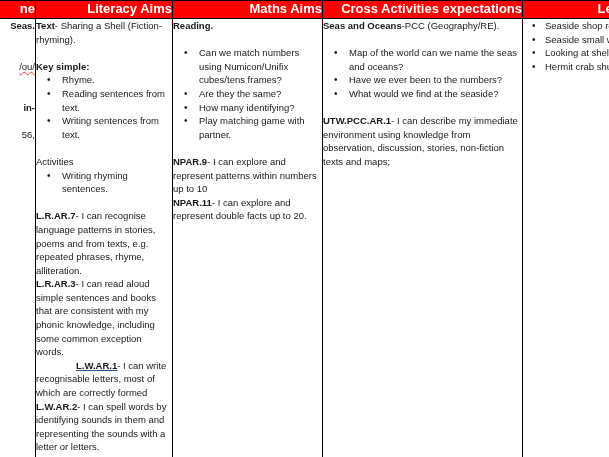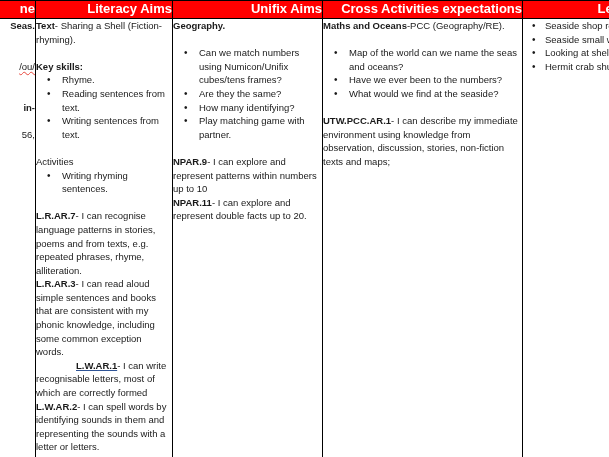--- a/index.html
+++ b/index.html
@@ -137,21 +137,21 @@
         <col class="c2">
         <col class="c3">
         <col class="c4">
         <col class="c5">
     </colgroup>
 
     <thead>
       <tr>
         <th>ne</th>
         <th>Literacy Aims</th>
-        <th>Unifix Aims</th>
+        <th>Maths Aims</th>
         <th>Cross Activities expectations</th>
         <th>Learning op</th>
       </tr>
     </thead>
 
     <tbody>
       <tr>
 
         <td class="col1">
           <p class="line">
@@ -169,55 +169,55 @@
             </p>
           <p class="blank"></p>
           <p class="line">
               <span class="fr">56,</span>
             </p>
         </td>
 
         <td class="cell">
           <p class="line"><b>Text</b><span>- Sharing a Shell (Fiction-rhyming).</span></p>
           <p class="blank"></p>
-          <p class="line"><b>Key skills:</b></p>
+          <p class="line"><b>Key simple:</b></p>
           <ul class="bullets">
             <li>Rhyme.</li>
             <li>Reading sentences from text.</li>
             <li>Writing sentences from text.</li>
           </ul>
           <p class="blank"></p>
           <p class="line">Activities</p>
           <ul class="bullets">
             <li>Writing rhyming sentences.</li>
           </ul>
           <p class="blank"></p>
           <p class="line"><b>L.R.AR.7</b><span>- I can recognise language patterns in stories, poems and from texts, e.g. repeated phrases, rhyme, alliteration.</span></p>
           <p class="line"><b>L.R.AR.3</b><span>- I can read aloud simple sentences and books that are consistent with my phonic knowledge, including some common exception words.</span></p>
           <p class="line"><b class="bluemark">L.W.AR.1</b><span>- I can write recognisable letters, most of which are correctly formed</span></p>
           <p class="line"><b>L.W.AR.2</b><span>- I can spell words by identifying sounds in them and representing the sounds with a letter or letters.</span></p>
           <p class="line"><b>L.W.AR.3</b><span class="bluemark">- I can spell some common exception words for Reception</span></p>
         </td>
 
         <td class="cell">
-          <p class="line"><b>Geography.</b></p>
+          <p class="line"><b>Reading.</b></p>
           <p class="blank"></p>
           <ul class="bullets">
             <li>Can we match numbers using Numicon/Unifix cubes/tens frames?</li>
             <li>Are they the same?</li>
             <li>How many identifying?</li>
             <li>Play matching game with partner.</li>
           </ul>
           <p class="blank"></p>
           <p class="line"><b>NPAR.9</b><span>- I can explore and represent patterns within numbers up to 10</span></p>
           <p class="line"><b>NPAR.11</b><span>- I can explore and represent double facts up to 20.</span></p>
         </td>
 
         <td class="cell">
-          <p class="line"><b>Maths and Oceans</b><span>-PCC (Geography/RE).</span></p>
+          <p class="line"><b>Seas and Oceans</b><span>-PCC (Geography/RE).</span></p>
           <p class="blank"></p>
           <ul class="bullets">
             <li>Map of the world can we name the seas and oceans?</li>
             <li>Have we ever been to the numbers?</li>
             <li>What would we find at the seaside?</li>
           </ul>
           <p class="blank"></p>
           <p class="line"><b>UTW.PCC.AR.1</b><span>- I can describe my immediate environment using knowledge from observation, discussion, stories, non-fiction texts and maps;</span></p>
         </td>
 

